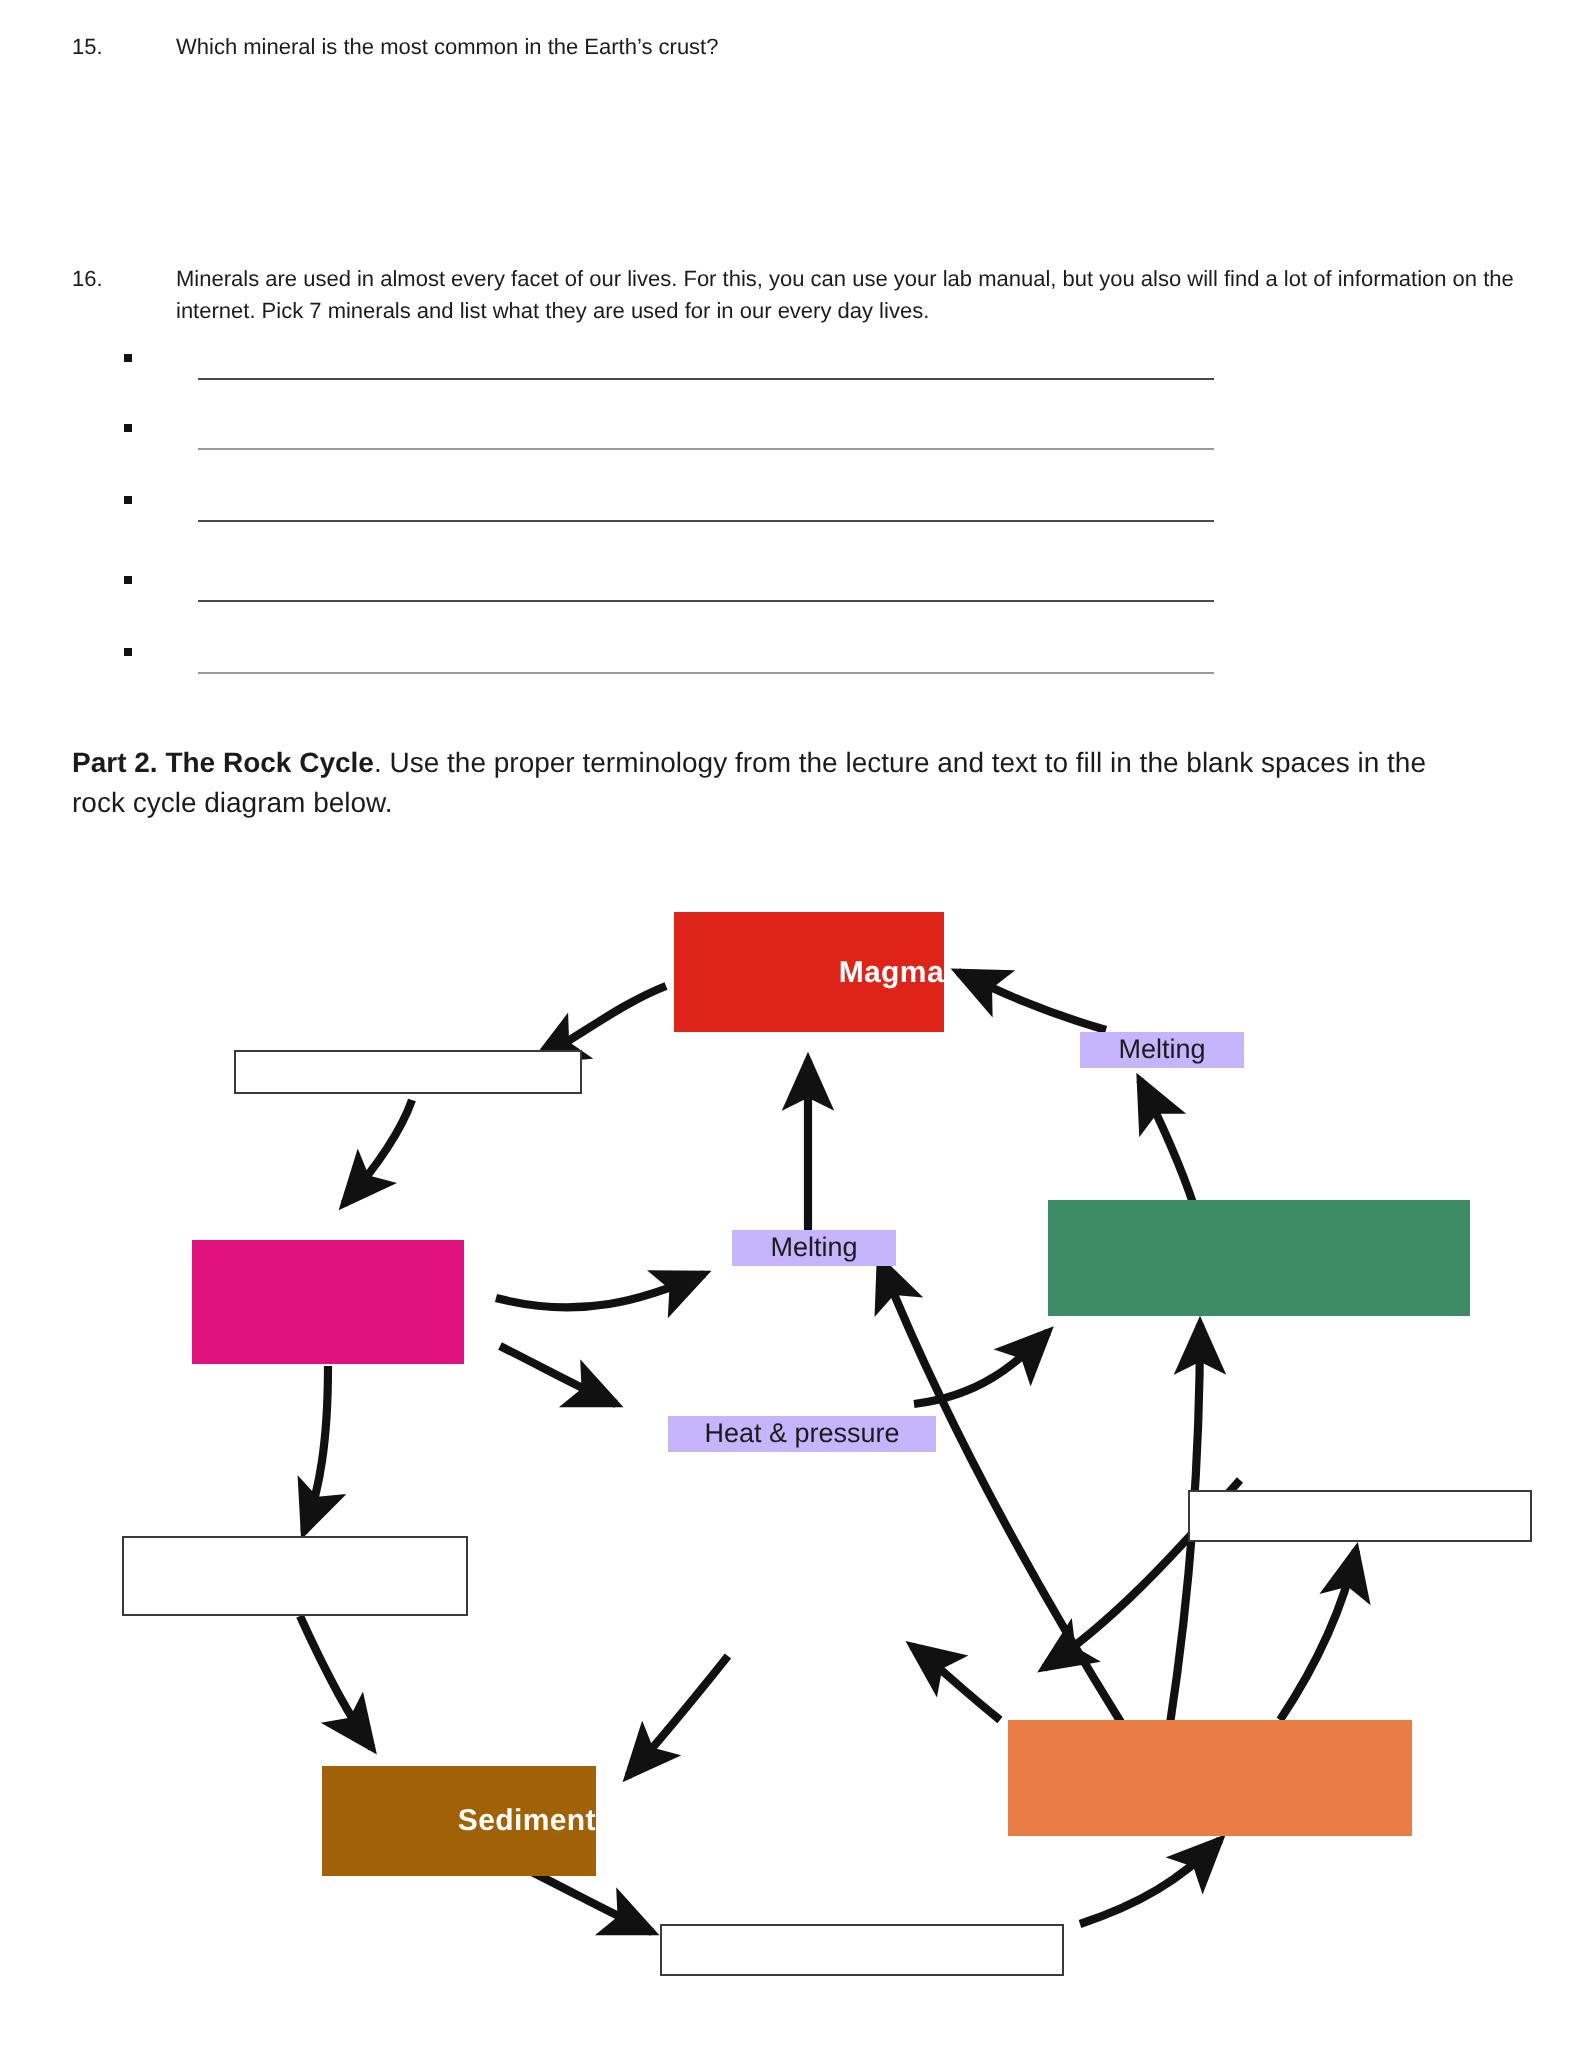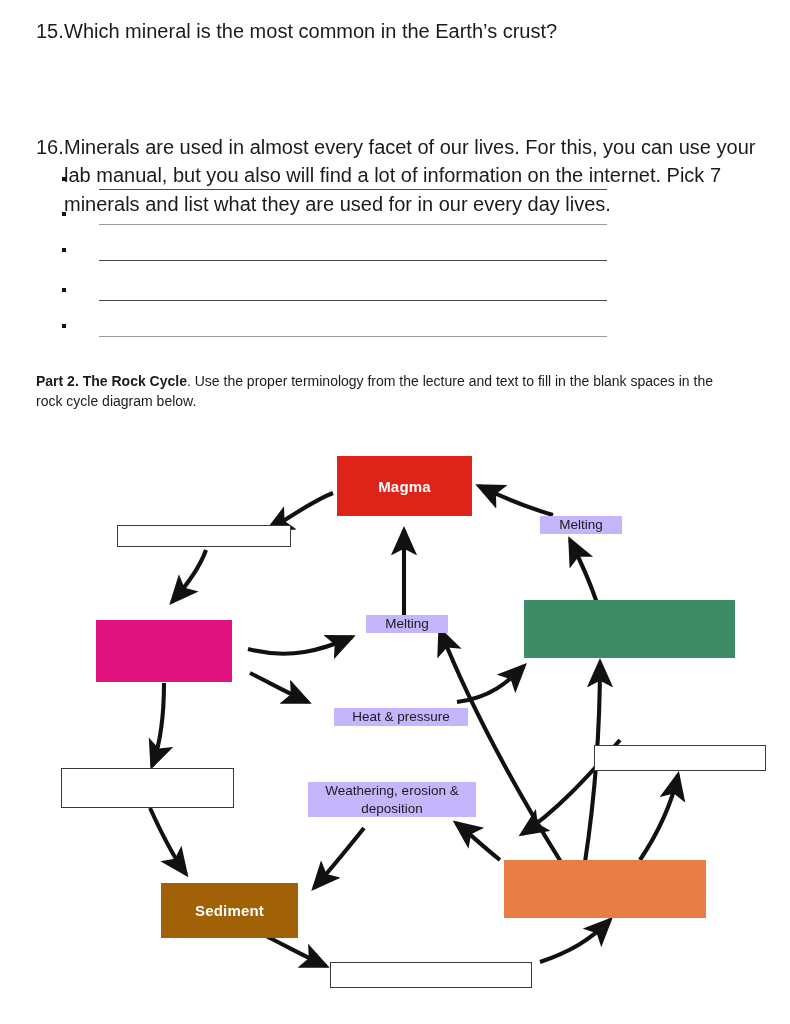--- a/index.html
+++ b/index.html
@@ -13,22 +13,23 @@
     position: relative;
     font-family: "Liberation Sans", sans-serif;
     color: #1b1b1b;
     overflow: hidden;
   }
 
   
   .q-block {
     position: absolute;
     display: flex;
-    font-size: 20px;
+    font-size: 11px;
     line-height: 1.42;
+    gap: 24px;
   }
   .q-num {
     width: 28px;
     flex: 0 0 28px;
   }
   .q-text {
     flex: 1 1 auto;
   }
 
   #q15 { left: 36px; top: 17px; width: 700px; }
@@ -83,21 +84,21 @@
     top: 0;
     width: 790px;
     height: 594px;
   }
 
   .node {
     position: absolute;
     box-sizing: border-box;
     display: flex;
     align-items: center;
-    justify-content: center;
+    justify-content: flex-end;
     font-size: 15px;
     font-weight: bold;
     color: #ffffff;
     letter-spacing: .2px;
     z-index: 3;
   }
   .node.blank {
     background: #ffffff;
     border: 1.6px solid #3a3a3a;
   }
@@ -232,15 +233,14 @@
   <div class="node" style="left:524px; top:170px; width:211px; height:58px; background:#3d8c65;">
     <span></span>
   </div>
 
   <div class="cap" style="left:540px; top:86px; width:78px;">Melting</div>
 
   <div class="cap" style="left:366px; top:185px; width:78px;">Melting</div>
 
   <div class="cap" style="left:334px; top:278px; width:130px;">Heat &amp; pressure</div>
 
-  <div class="cap" style="left:308px; top:352px; width:164px;">Weathering, erosion &amp; deposition</div>
 
 </div>
 
 </body></html>

